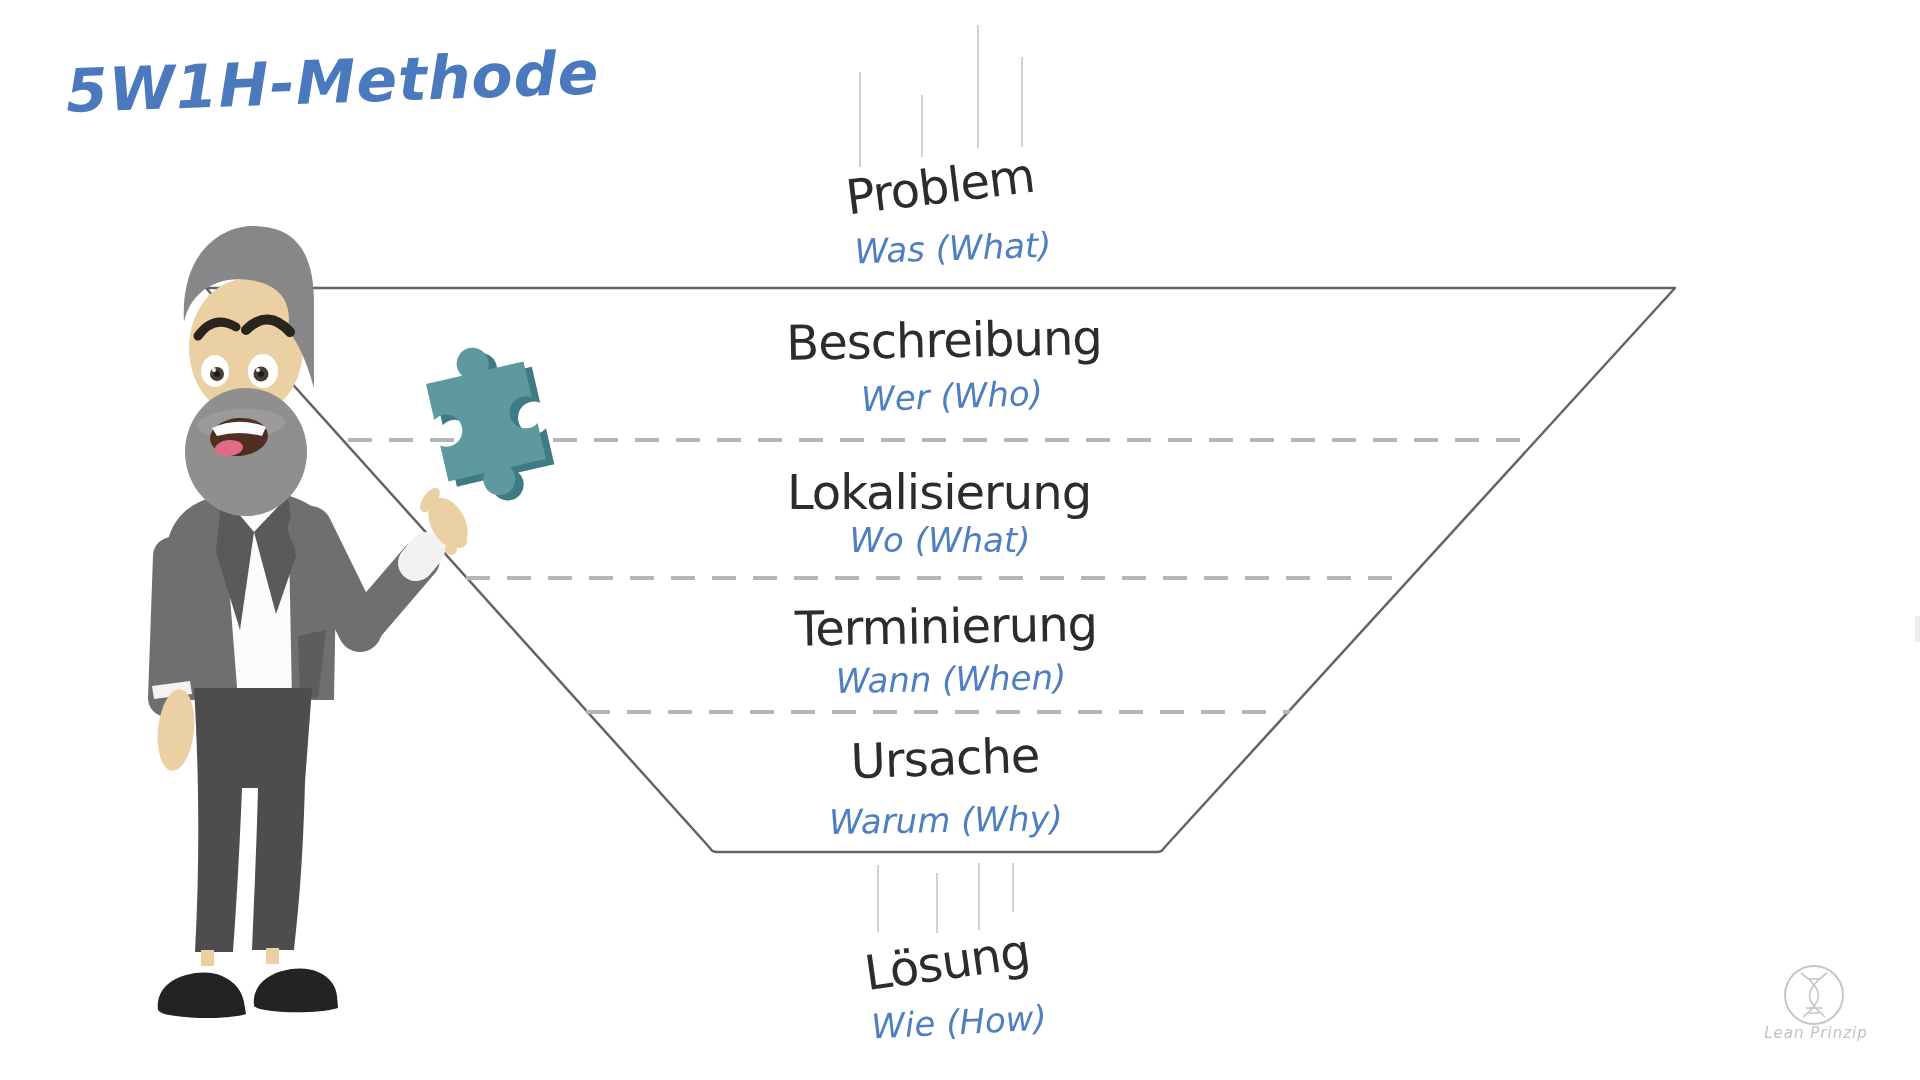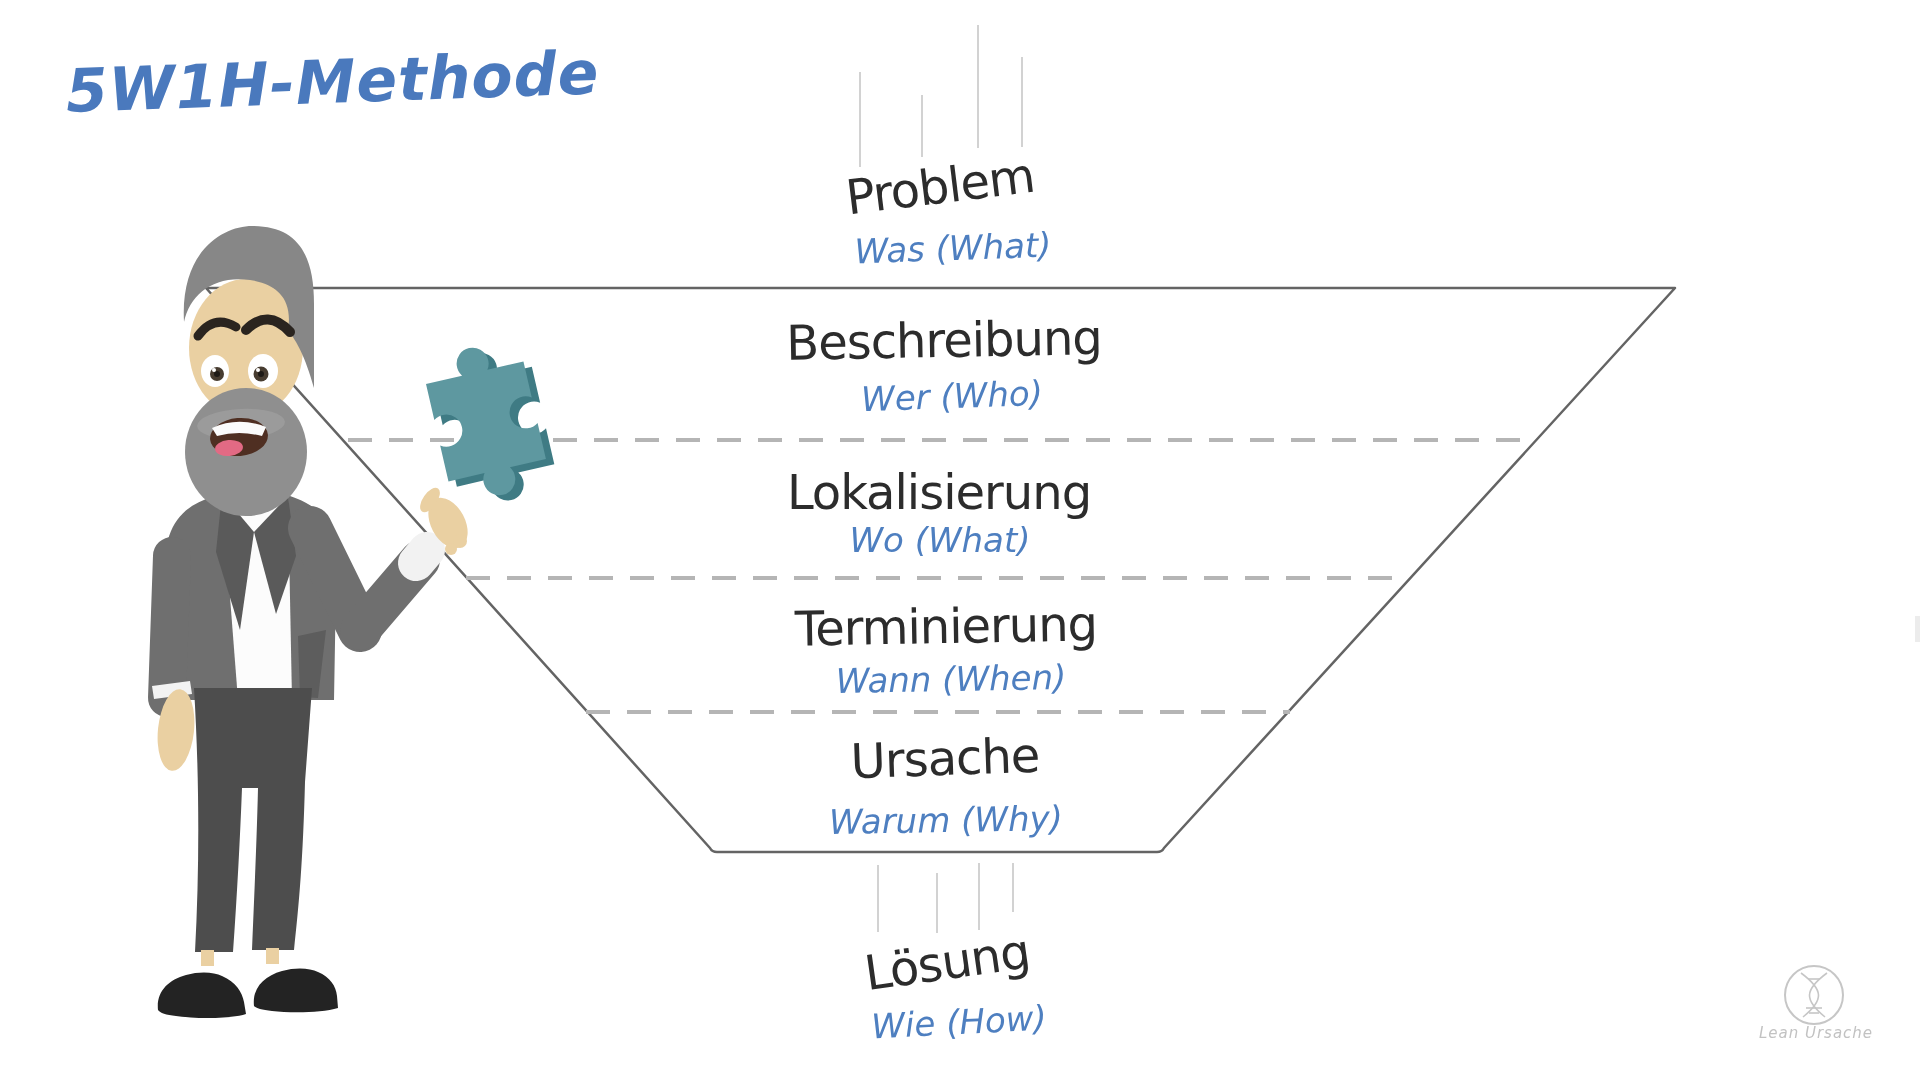--- a/index.html
+++ b/index.html
@@ -136,14 +136,14 @@
 
   <div class="t lbl lbl-terminierung">Terminierung</div>
   <div class="t q q-wann">Wann (When)</div>
 
   <div class="t lbl lbl-ursache">Ursache</div>
   <div class="t q q-warum">Warum (Why)</div>
 
   <div class="t lbl lbl-loesung">Lösung</div>
   <div class="t q q-wie">Wie (How)</div>
 
-  <div class="t brand-text">Lean Ursache</div>
+  <div class="t brand-text">Lean Prinzip</div>
 </div>
 
 </body></html>

